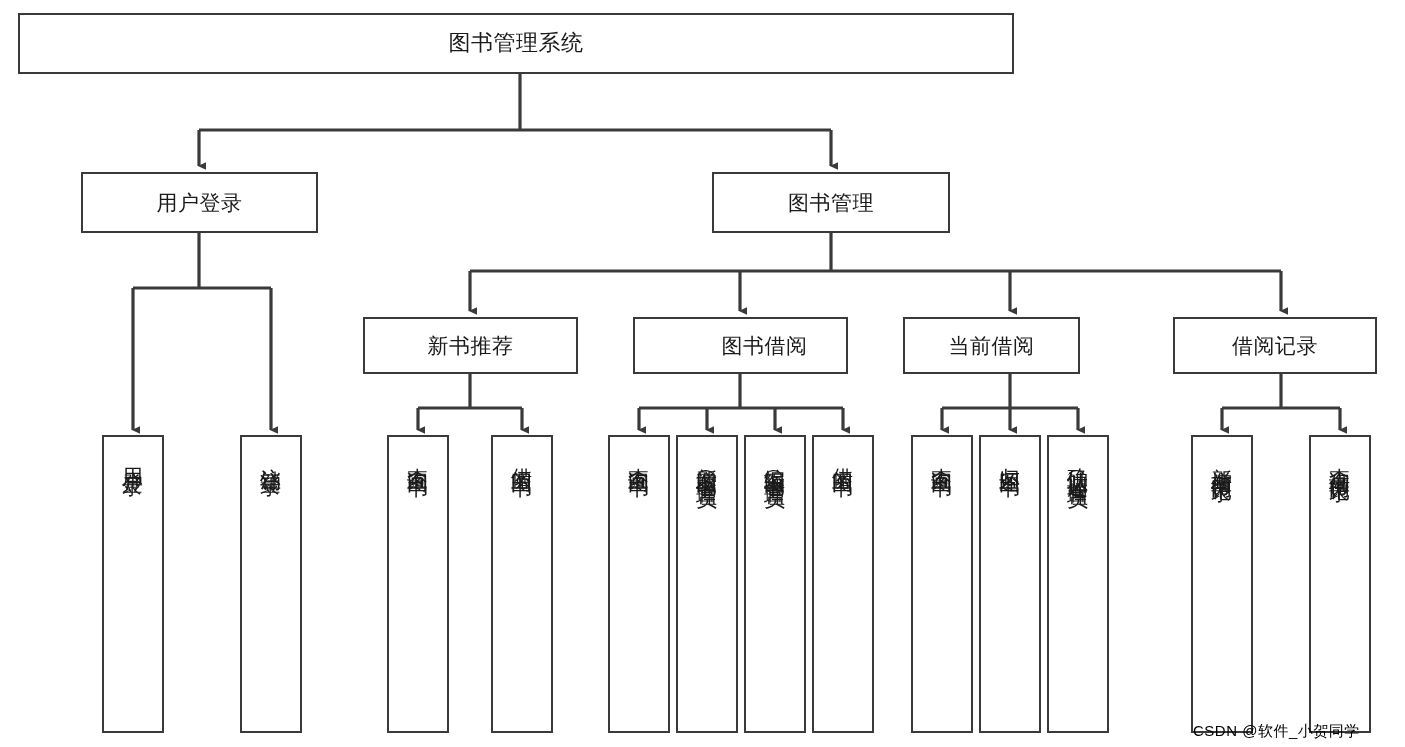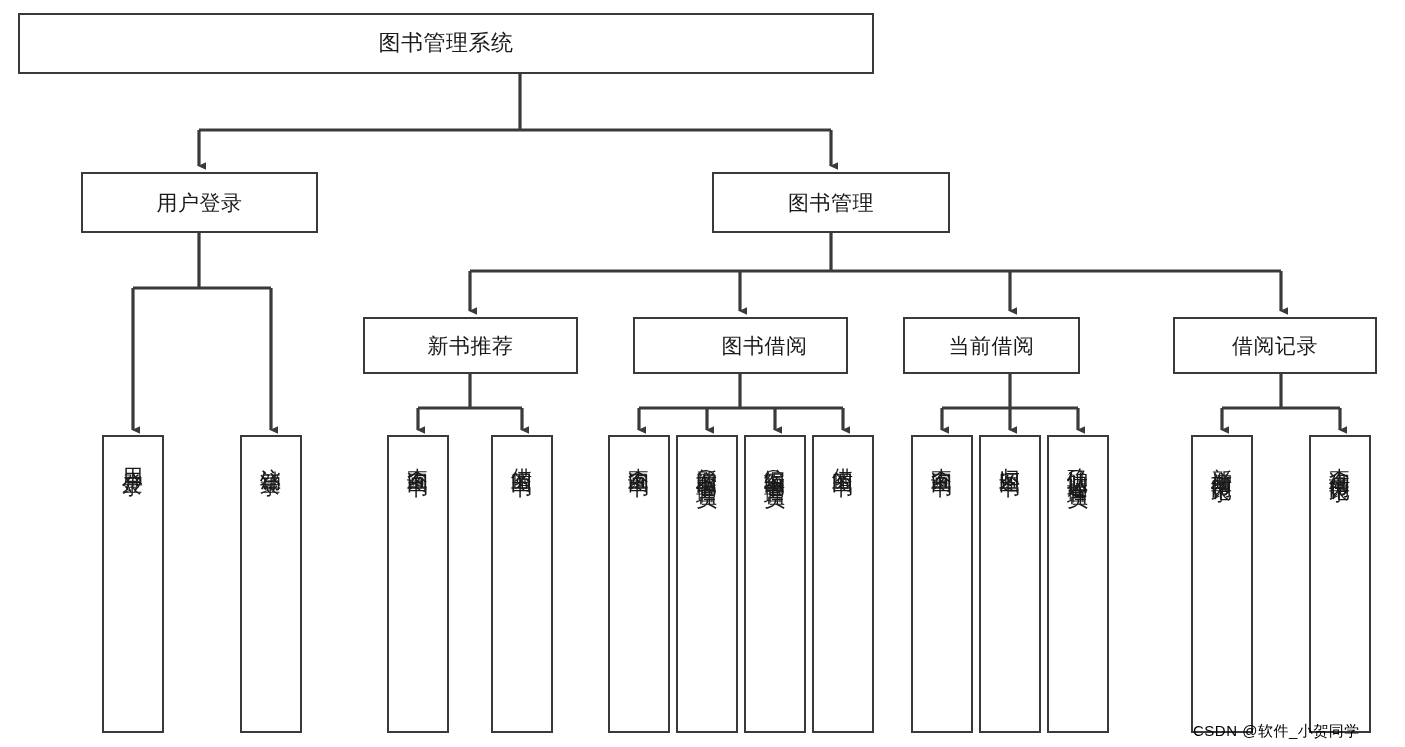--- a/index.html
+++ b/index.html
@@ -121,21 +121,21 @@
       <path d="M 1010 408 L 1010 430" marker-end="url(#arrowhead)"></path>
       <path d="M 1078 408 L 1078 430" marker-end="url(#arrowhead)"></path>
 
       <path d="M 1281 374 L 1281 408"></path>
       <path d="M 1222 408 L 1340 408"></path>
       <path d="M 1222 408 L 1222 430" marker-end="url(#arrowhead)"></path>
       <path d="M 1340 408 L 1340 430" marker-end="url(#arrowhead)"></path>
     </g>
   </svg>
 
-  <div class="node root horiz" style="left:18px; top:13px; width:856px; height:61px;">
+  <div class="node root horiz" style="left:18px; top:13px; width:996px; height:61px;">
     <span class="node-label">图书管理系统</span>
   </div>
 
   <div class="node horiz" style="left:81px; top:172px; width:237px; height:61px;">
     <span class="node-label">用户登录</span>
   </div>
   <div class="node horiz" style="left:363px; top:317px; width:215px; height:57px;">
     <span class="node-label">新书推荐</span>
   </div>
 

